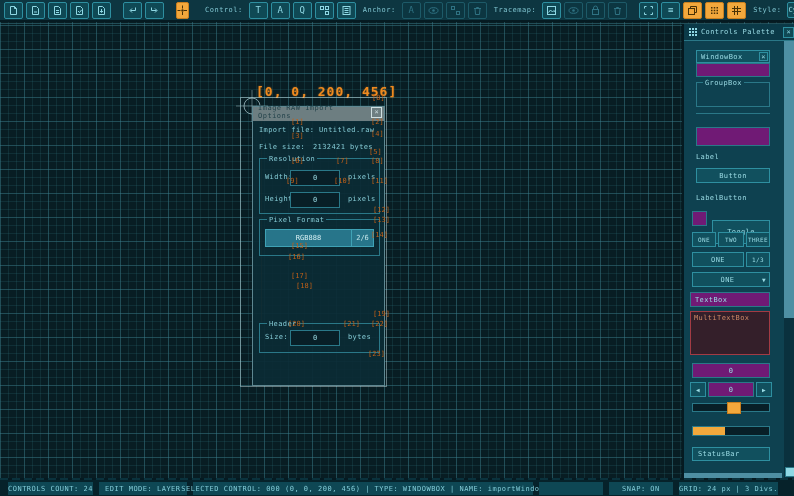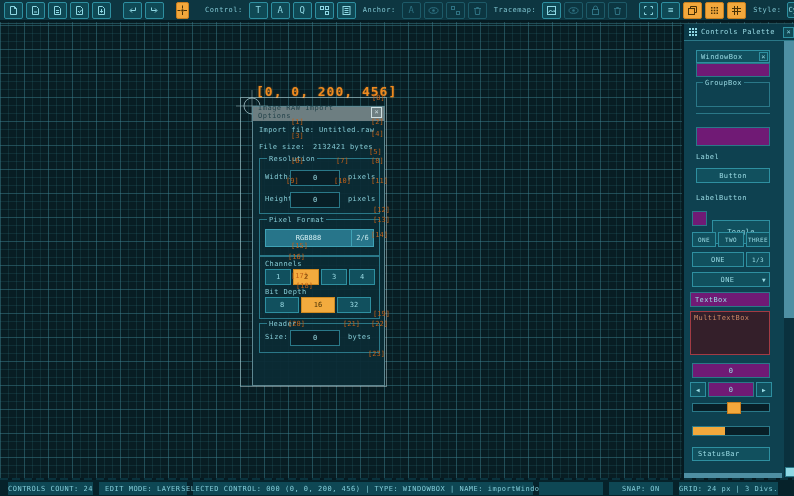--- a/index.html
+++ b/index.html
@@ -278,31 +278,20 @@
       </div>
 
       <div class="fieldset" style="left:6px;top:112px;width:121px;height:37px;">
         <span class="legend">Pixel Format</span>
         <div class="cycle" style="left:5px;top:9px;width:109px;height:18px;">
           <span class="main">RGB888</span>
           <span class="idx">2/6</span>
         </div>
       </div>
 
-      <div class="fieldset" style="left:6px;top:149px;width:121px;height:63px;">
-        <span class="dlg-text" style="left:5px;top:3px;">Channels</span>
-        <button class="dbtn" style="left:5px;top:12px;width:26px;height:16px;">1</button>
-        <button class="dbtn sel" style="left:33px;top:12px;width:26px;height:16px;">2</button>
-        <button class="dbtn" style="left:61px;top:12px;width:26px;height:16px;">3</button>
-        <button class="dbtn" style="left:89px;top:12px;width:26px;height:16px;">4</button>
-        <span class="dlg-text" style="left:5px;top:31px;">Bit Depth</span>
-        <button class="dbtn" style="left:5px;top:40px;width:34px;height:16px;">8</button>
-        <button class="dbtn sel" style="left:41px;top:40px;width:34px;height:16px;">16</button>
-        <button class="dbtn" style="left:77px;top:40px;width:34px;height:16px;">32</button>
-      </div>
 
       <div class="fieldset" style="left:6px;top:216px;width:121px;height:30px;">
         <span class="legend">Header</span>
         <span class="dlg-text" style="left:5px;top:9px;">Size:</span>
         <div class="input" style="left:30px;top:6px;width:50px;height:16px;">0</div>
         <span class="dlg-text" style="left:88px;top:9px;">bytes</span>
       </div>
 
     </div>
 

